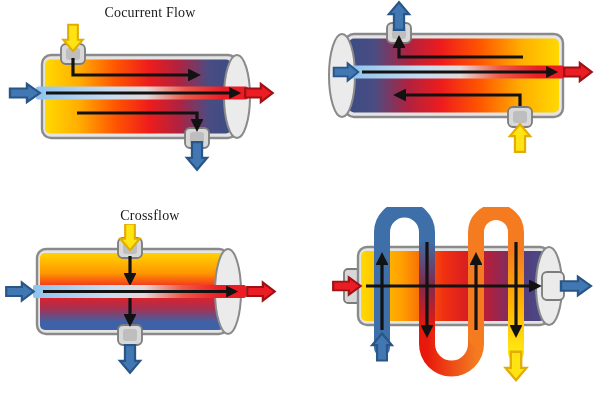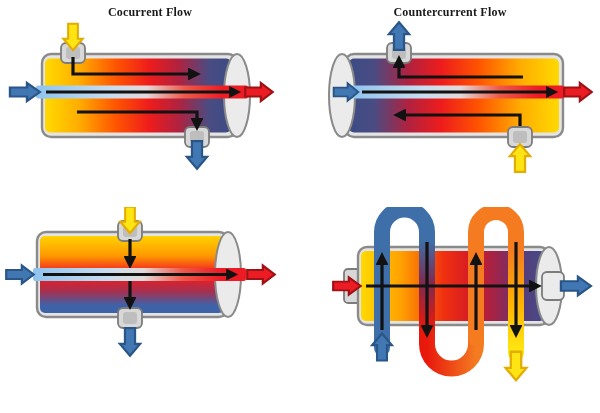--- a/index.html
+++ b/index.html
@@ -1,19 +1,19 @@
 <!DOCTYPE html>
 <html style="--background: #ffffff; --title_text: #1a1a1a; --black_arrow: #121212; --blue: #4178B4; --blue_dark: #2A5687; --red: #EC1C24; --red_dark: #9E1115; --yellow: #FFE414; --yellow_dark: #E2AC00; --shell: #E4E4E4; --shell_stroke: #8A8A8A; --cap: #EBEBEB; --collar: #D8D8D8; --collar_stroke: #7C7C7C; --collar_inner: #BEBEBE; --tube_blue: #3E6FA8; --tube_mid: #7E2A50; --tube_red: #E8190C; --tube_orange: #F47B20; --tube_amber: #FFB400; --tube_yellow: #FFE612; --hot-0: #FFD900; --hot-1: #FFAE00; --hot-2: #FF5500; --hot-3: #EE1C1C; --hot-4: #AF2240; --hot-5: #4A4C82; --hot-6: #3C4C85; --cross-0: #FFD200; --cross-1: #FF9800; --cross-2: #F33020; --cross-3: #E81E24; --cross-4: #A63050; --cross-5: #3E62A8; --cross-6: #3E62A8; --hybrid-0: #FFD900; --hybrid-1: #FFA000; --hybrid-2: #F03010; --hybrid-3: #D01828; --hybrid-4: #8A2A58; --hybrid-5: #523F7E; --hybrid-6: #454E88; --band-0: #8FC3EE; --band-1: #C6DDF0; --band-2: #E3D9DA; --band-3: #EE5A4A; --band-4: #ED1C24; --band-5: #ED1C24;"><head>
 <meta charset="utf-8">
 <style>
   html,body{margin:0;padding:0;background:var(--background,#fff);}
   body{width:600px;height:413px;overflow:hidden;font-family:"Liberation Serif","DejaVu Serif",serif;}
   .grid{display:grid;grid-template-columns:300px 300px;grid-template-rows:207px 206px;width:600px;height:413px;}
   .panel{position:relative;}
-  .panel h3{margin:5px 0 0 0;text-align:center;font-size:12px;font-weight:bold;color:var(--title_text,#1a1a1a);letter-spacing:.2px;}
+  .panel h3{margin:5px 0 0 0;text-align:center;font-size:14px;font-weight:normal;color:var(--title_text,#1a1a1a);letter-spacing:.2px;}
   .panel.row2 h3{margin-top:1px;}
   .panel svg{display:block;margin:0 auto;}
   
   .f-black{fill:var(--black_arrow)} .sk-black{stroke:var(--black_arrow)}
   .f-blue{fill:var(--blue)} .sk-blue{stroke:var(--blue_dark)}
   .f-red{fill:var(--red)} .sk-red{stroke:var(--red_dark)}
   .f-yellow{fill:var(--yellow)} .sk-yellow{stroke:var(--yellow_dark)}
   .f-shell{fill:var(--shell)} .sk-shell{stroke:var(--shell_stroke)}
   .f-cap{fill:var(--cap)}
   .f-collar{fill:var(--collar)} .sk-collar{stroke:var(--collar_stroke)}
@@ -120,21 +120,20 @@
       <rect x="36" y="88.5" width="212" height="13" rx="2" fill="url(#gBand)"></rect>
       <path d="M46,95 H231" fill="none" class="sk-black" stroke-width="3" marker-end="url(#ah)"></path>
       <use xlink:href="#blk" href="#blk" transform="translate(73,40) rotate(90) scale(0.88)" class="f-yellow sk-yellow" stroke-width="2.4"></use>
       <use xlink:href="#blk" href="#blk" transform="translate(197,158) rotate(90) scale(0.92)" class="f-blue sk-blue" stroke-width="2.4"></use>
       <use xlink:href="#blk" href="#blk" transform="translate(25,95) scale(1,0.82)" class="f-blue sk-blue" stroke-width="2.4"></use>
       <use xlink:href="#blk" href="#blk" transform="translate(259,95) scale(0.92,0.82)" class="f-red sk-red" stroke-width="2.4"></use>
     </svg>
   </div>
 
   <div class="panel">
-    <h3>Countercurrent Flow</h3>
     <svg width="300" height="182" viewBox="300 23 300 182" xmlns:xlink="http://www.w3.org/1999/xlink">
       <g>
         <rect x="345" y="57" width="218" height="83" rx="9" class="f-shell sk-shell" stroke-width="2.4"></rect>
         <rect x="349" y="61.5" width="210" height="74" rx="5" fill="url(#gHotR)"></rect>
         <ellipse cx="342" cy="98.5" rx="13" ry="41.5" class="f-cap sk-shell" stroke-width="2"></ellipse>
       </g>
       <g>
         <rect x="387" y="46" width="24" height="20" rx="5" class="f-collar sk-collar" stroke-width="1.8"></rect>
         <rect x="392" y="50" width="14" height="12" rx="3" class="f-collarin"></rect>
       </g>
@@ -147,20 +146,21 @@
       <rect x="348" y="88.5" width="216" height="13" rx="2" fill="url(#gBand)"></rect>
       <path d="M362,95 H548" fill="none" class="sk-black" stroke-width="3" marker-end="url(#ah)"></path>
       <use xlink:href="#blk" href="#blk" transform="translate(399,39) rotate(-90) scale(0.92)" class="f-blue sk-blue" stroke-width="2.4"></use>
       <use xlink:href="#blk" href="#blk" transform="translate(520,161) rotate(-90) scale(0.92)" class="f-yellow sk-yellow" stroke-width="2.4"></use>
       <use xlink:href="#blk" href="#blk" transform="translate(346,95) scale(0.82,0.8)" class="f-blue sk-blue" stroke-width="2.4"></use>
       <use xlink:href="#blk" href="#blk" transform="translate(578,95) scale(0.92,0.82)" class="f-red sk-red" stroke-width="2.4"></use>
     </svg>
   </div>
 
   <div class="panel row2">
+    <h3>Crossflow</h3>
     <svg width="300" height="182" viewBox="0 225 300 182" xmlns:xlink="http://www.w3.org/1999/xlink">
       <g>
         <rect x="37" y="250" width="191" height="85" rx="9" class="f-shell sk-shell" stroke-width="2.4"></rect>
         <rect x="40" y="254" width="184" height="77" rx="5" fill="url(#gCross)"></rect>
         <ellipse cx="228" cy="292.5" rx="13" ry="42.5" class="f-cap sk-shell" stroke-width="2"></ellipse>
       </g>
       <g>
         <rect x="118" y="239" width="24" height="20" rx="5" class="f-collar sk-collar" stroke-width="1.8"></rect>
         <rect x="123" y="243" width="14" height="12" rx="3" class="f-collarin"></rect>
       </g>

